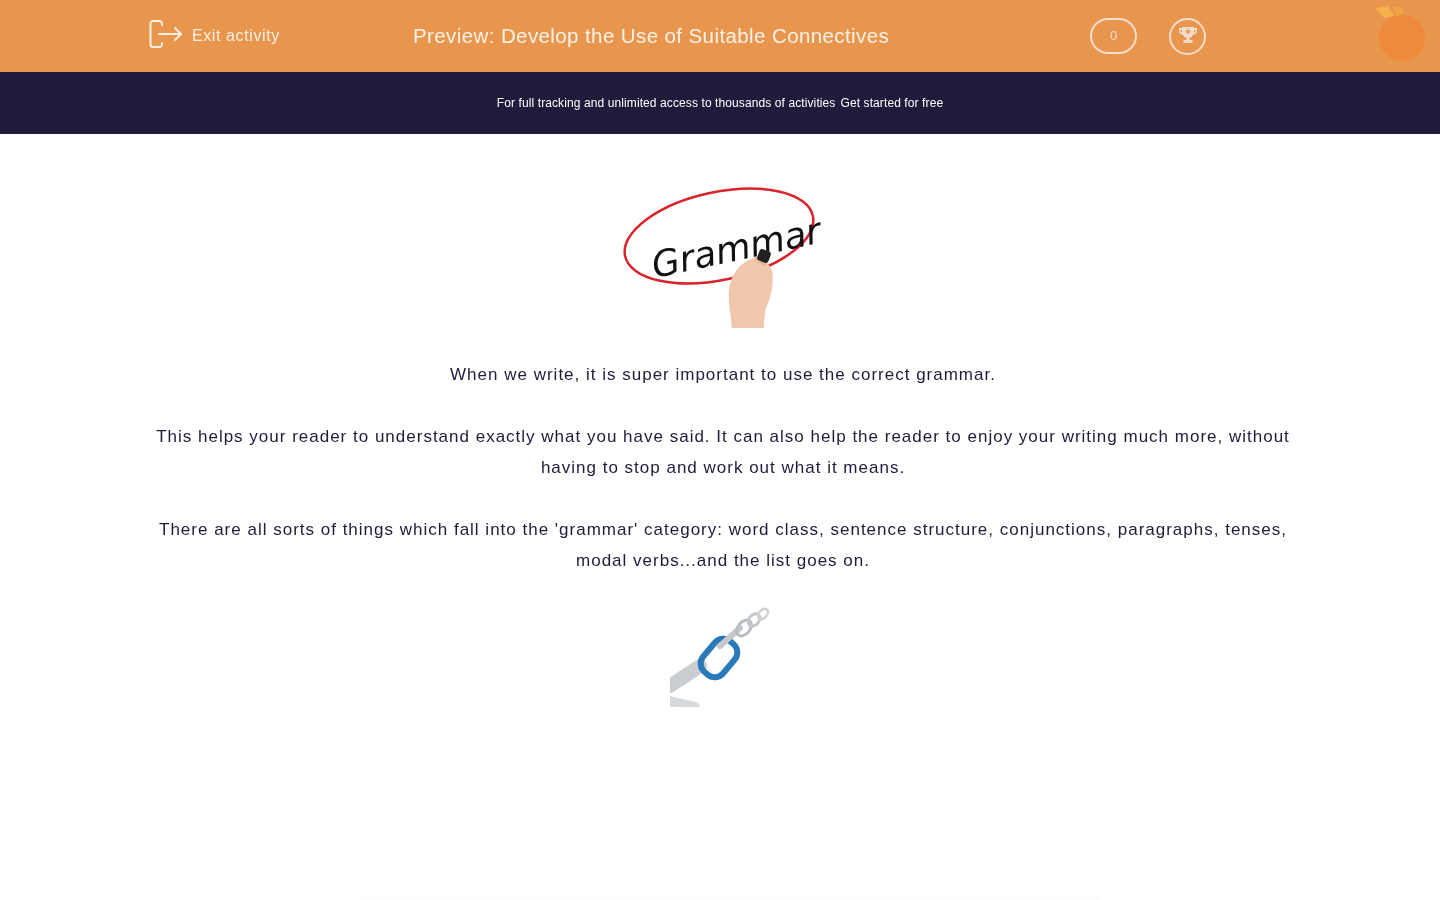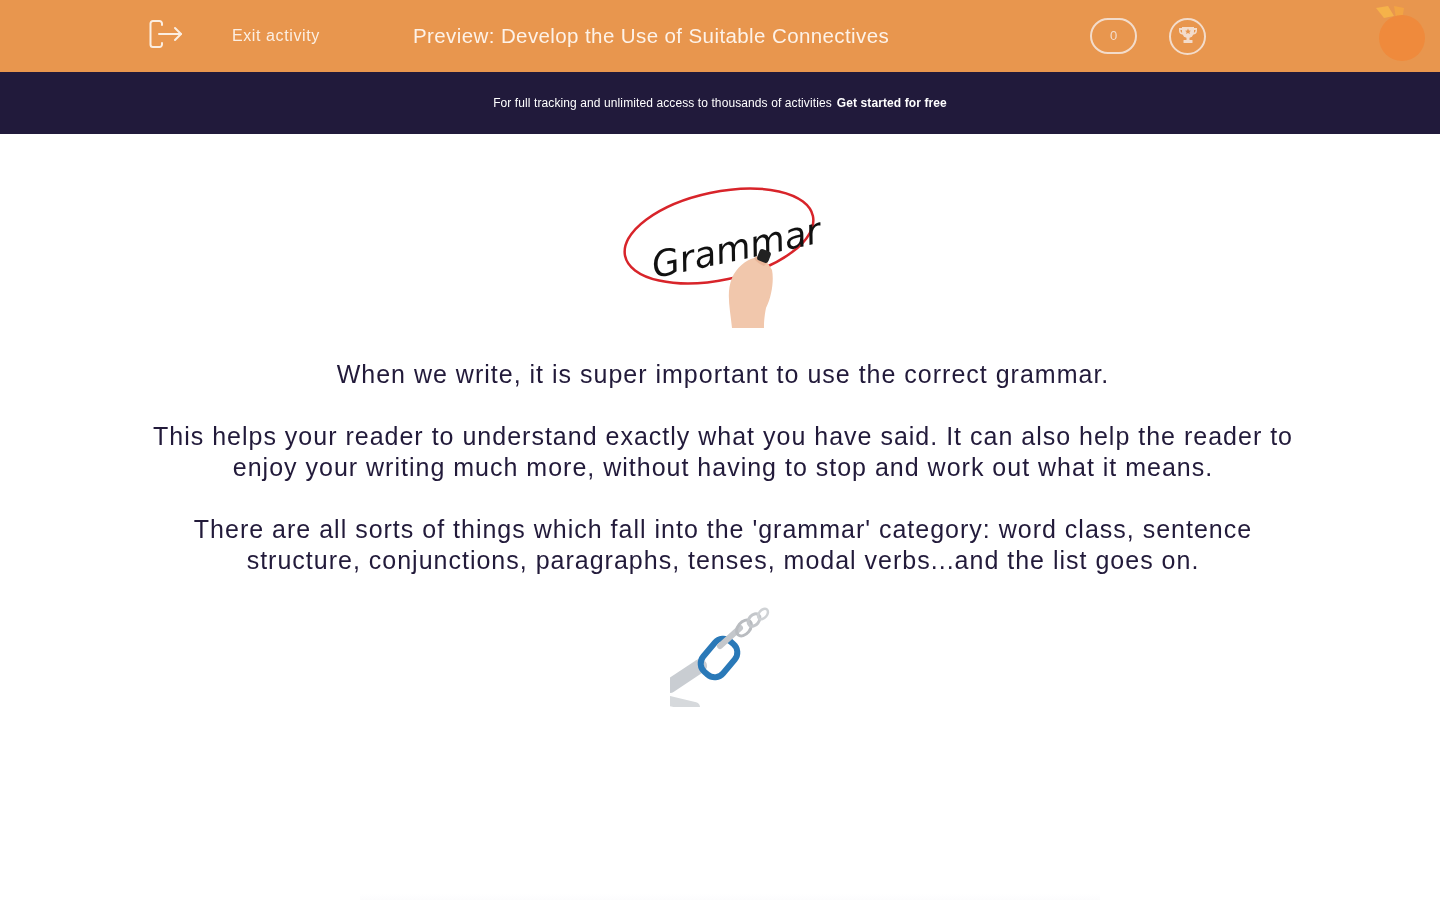--- a/index.html
+++ b/index.html
@@ -7,21 +7,20 @@
     body { font-family: "Liberation Sans", "DejaVu Sans", sans-serif; color: #221a3a; position: relative; }
 
     .topbar {
       position: absolute; left: 0; top: 0; width: 1440px; height: 72px;
       background: #e8964e;
     }
     .exit-btn {
       position: absolute; left: 149px; top: 21px; height: 30px;
       display: flex; align-items: center; cursor: pointer;
       color: #fbeee2;
-      gap: 40px;
     }
     .exit-btn svg { width: 34px; height: 30px; }
     .exit-label { margin-left: 9px; font-size: 16px; letter-spacing: 0.6px; color: #fcefe3; }
 
     .title {
       position: absolute; left: 413px; top: 22px; height: 28px;
       font-size: 20.5px; letter-spacing: 0.4px; color: #fdf2e8;
       white-space: nowrap; line-height: 28px;
     }
 
@@ -41,35 +40,35 @@
       position: absolute; left: 1374px; top: 4px; width: 56px; height: 58px;
     }
     .logo svg { width: 56px; height: 58px; }
 
     .banner {
       position: absolute; left: 0; top: 72px; width: 1440px; height: 62px;
       background: #211a3b; color: #ffffff;
       display: flex; align-items: center; justify-content: center;
       font-size: 12px; letter-spacing: 0.1px;
     }
-    .banner .cta { font-weight: bold; margin-left: 5px; cursor: pointer; }
+    .banner .cta { font-weight: normal; margin-left: 5px; cursor: pointer; }
 
     .content {
       position: absolute; left: 0; top: 134px; width: 1440px; height: 766px;
     }
     .img-grammar {
       position: absolute; left: 614px; top: 44px; width: 212px; height: 150px;
     }
     .img-chain {
       position: absolute; left: 670px; top: 472px; width: 100px; height: 101px;
     }
 
     .para {
       position: absolute; left: 140px; width: 1160px; text-align: center;
-      font-size: 25px; line-height: 31px; letter-spacing: 1px; color: #221a3a;
+      font-size: 17px; line-height: 31px; letter-spacing: 1px; color: #221a3a;
     }
     .para b { font-weight: bold; }
     .p1 { top: 225px; left: 143px; }
     .p2 { top: 287px; left: 143px; }
     .p3 { top: 380px; left: 143px; }
     .p4 { top: 604px; left: 143px; }
     .p5 { top: 666px; left: 143px; }
     .p6 { top: 697px; left: 143px; }
 
     .faded-line {

